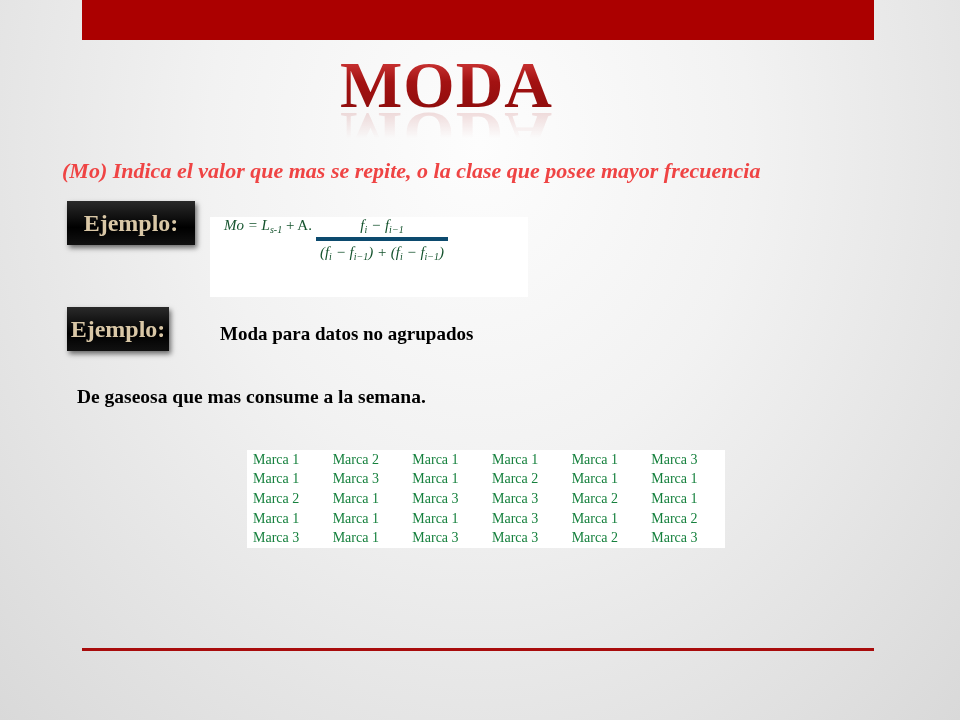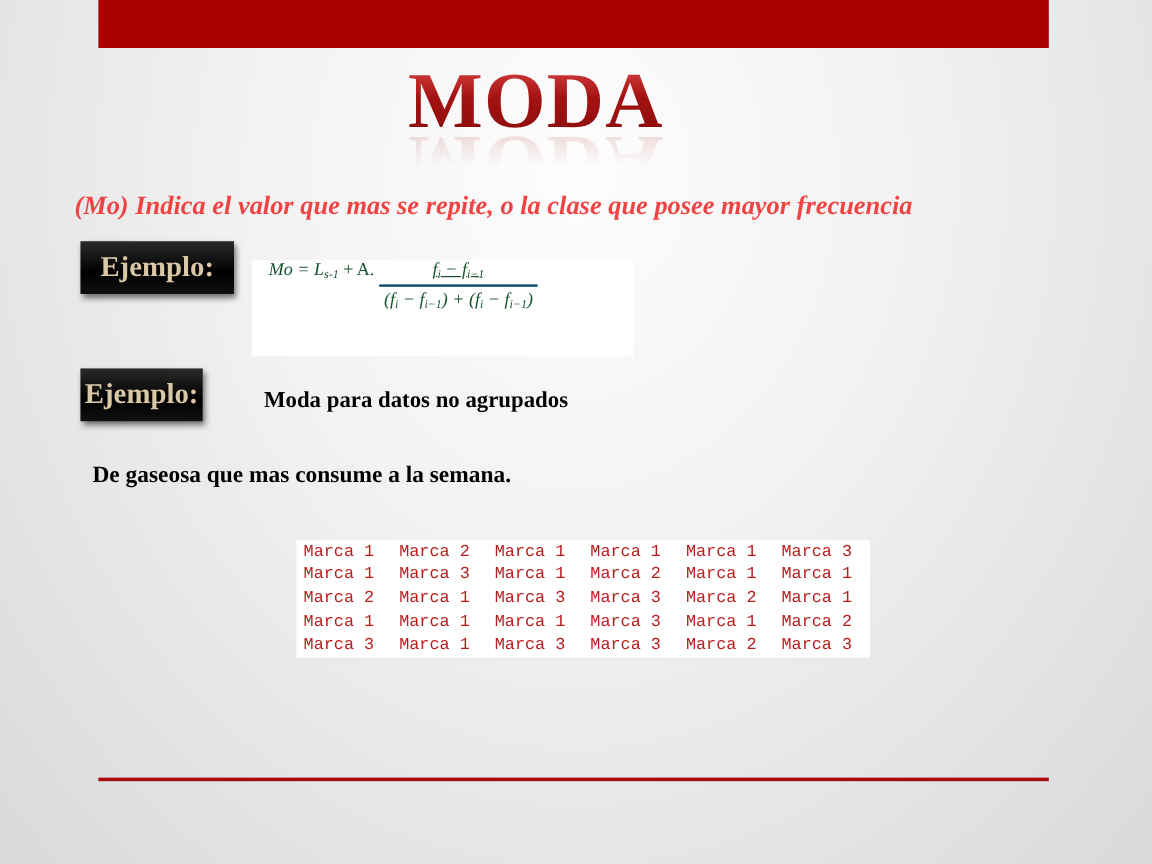--- a/index.html
+++ b/index.html
@@ -51,36 +51,36 @@
     .label-formula { left: 67px; top: 201px; width: 128px; height: 44px; }
     .label-ejemplo { left: 67px; top: 307px; width: 102px; height: 44px; }
     .formula-box {
       position: absolute; left: 210px; top: 217px; width: 318px; height: 80px;
       background: #fff; display: flex; align-items: flex-start;
       font-family: "Liberation Serif", serif; font-size: 15px; color: #14532d;
     }
     .formula-lhs { margin-left: 14px; font-style: italic; }
     .formula-lhs .upright { font-style: normal; }
     .frac { display: inline-flex; flex-direction: column; align-items: center; margin-left: 4px; }
-    .frac .num { padding: 0 8px 2px; font-style: italic; text-decoration: underline; }
-    .frac .den { border-top: 2px solid #0c4a6e; padding: 3px 4px 0; font-style: italic; }
+    .frac .num { padding: 0 8px 2px; font-style: italic; }
+    .frac .den { border-top: 4px solid #0c4a6e; padding: 3px 4px 0; font-style: italic; }
     .sub { font-size: 10px; vertical-align: -3px; font-style: italic; }
     .example-heading {
       position: absolute; left: 220px; top: 323px;
       font-family: "Liberation Serif", serif; font-weight: bold; font-size: 19px; color: #000;
     }
     .description {
       position: absolute; left: 77px; top: 383px; width: 870px;
       font-family: "Liberation Serif", serif; font-weight: bold; font-size: 19.5px;
       line-height: 27px; color: #000;
     }
     .data-table {
       position: absolute; left: 247px; top: 450px; width: 478px; height: 98px;
       background: #fff; border-collapse: collapse;
-      font-family: Liberation Mono, monospace; font-size: 14px; color: #b91c1c;
+      font-family: Liberation Serif, serif; font-size: 14px; color: #15803d;
     }
     .data-table td { padding: 0 0 0 6px; height: 18.6px; line-height: 18px; width: 76px; }
   </style>
 </head>
 <body>
 
 <div class="top-bar"></div>
 
 <div class="title-wrap">
   <div class="title">MODA</div>

